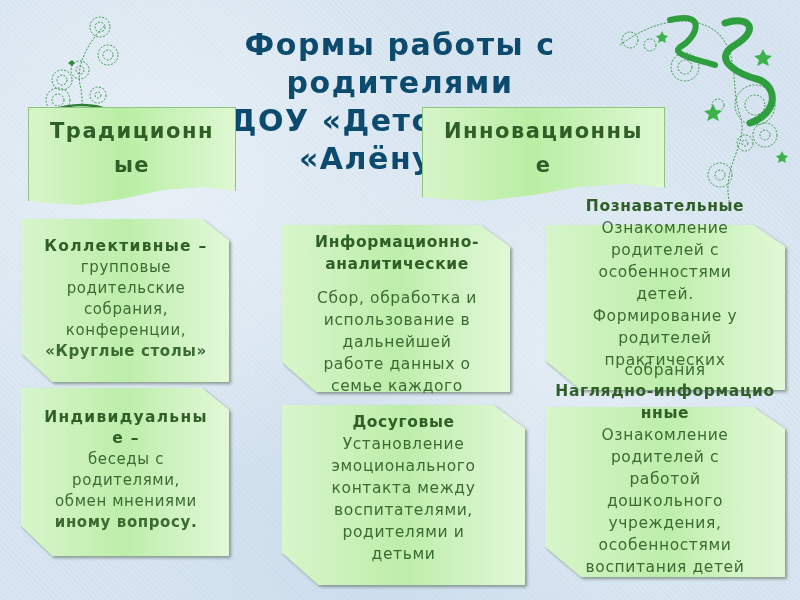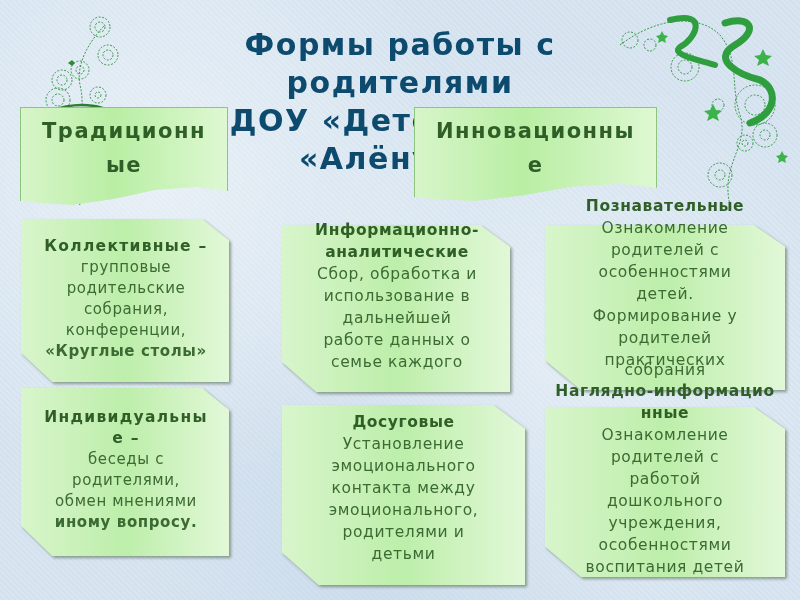--- a/index.html
+++ b/index.html
@@ -38,20 +38,21 @@
     border: 1px solid #8cc57e;
     box-shadow: 3px 3px 4px rgba(90,110,90,0.45);
     color: #2f5f27;
     font-weight: bold;
     font-size: 21px;
     line-height: 34px;
     text-align: center;
     letter-spacing: 1.5px;
     padding-top: 6px;
     clip-path: polygon(0 0, 100% 0, 100% 84%, 85% 80%, 65% 83%, 45% 92%, 25% 98%, 10% 96%, 0 94%);
+    margin-left: 8px;
   }
   .banner-traditional { left: 20px; top: 107px; width: 208px; height: 100px; }
   .banner-innovative { left: 414px; top: 107px; width: 243px; height: 96px; }
   .card-wrap { position: absolute; filter: drop-shadow(2px 2px 1.5px rgba(70,90,70,0.55)); }
   .card-inner {
     position: absolute; inset: 0;
     background: linear-gradient(90deg, #d8f5cb 0%, #bdeeaa 50%, #e2f8d8 100%);
     clip-path: polygon(0 0, 87% 0, 100% 13%, 100% 100%, 15% 100%, 0 82%);
   }
   .card-text {
@@ -180,34 +181,34 @@
 
   <div class="card-text t2">
     <span class="head" style="width:170px;margin:0 auto;word-break:break-all;">Индивидуальные –</span>
     <div>беседы с</div>
     <div>родителями,</div>
     <div>обмен мнениями</div>
     <div style="font-weight:bold;">иному вопросу.</div>
   </div>
 
   <div class="card-text t3">
-    <span class="head" style="width:210px;margin:0 auto;">Информационно-аналитические</span>
+    <span class="head" style="width:210px;margin:12px auto;">Информационно-аналитические</span>
     <div>Сбор, обработка и</div>
     <div>использование в</div>
     <div>дальнейшей</div>
     <div>работе данных о</div>
     <div>семье каждого</div>
   </div>
 
   <div class="card-text t4">
     <span class="head">Досуговые</span>
     <div>Установление</div>
     <div>эмоционального</div>
     <div>контакта между</div>
-    <div>эмоционального,</div>
+    <div>воспитателями,</div>
     <div>родителями и</div>
     <div>детьми</div>
   </div>
 
   <div class="card-text t5">
     <span class="head">Познавательные</span>
     <div>Ознакомление</div>
     <div>родителей с</div>
     <div>особенностями</div>
     <div>детей.</div>

